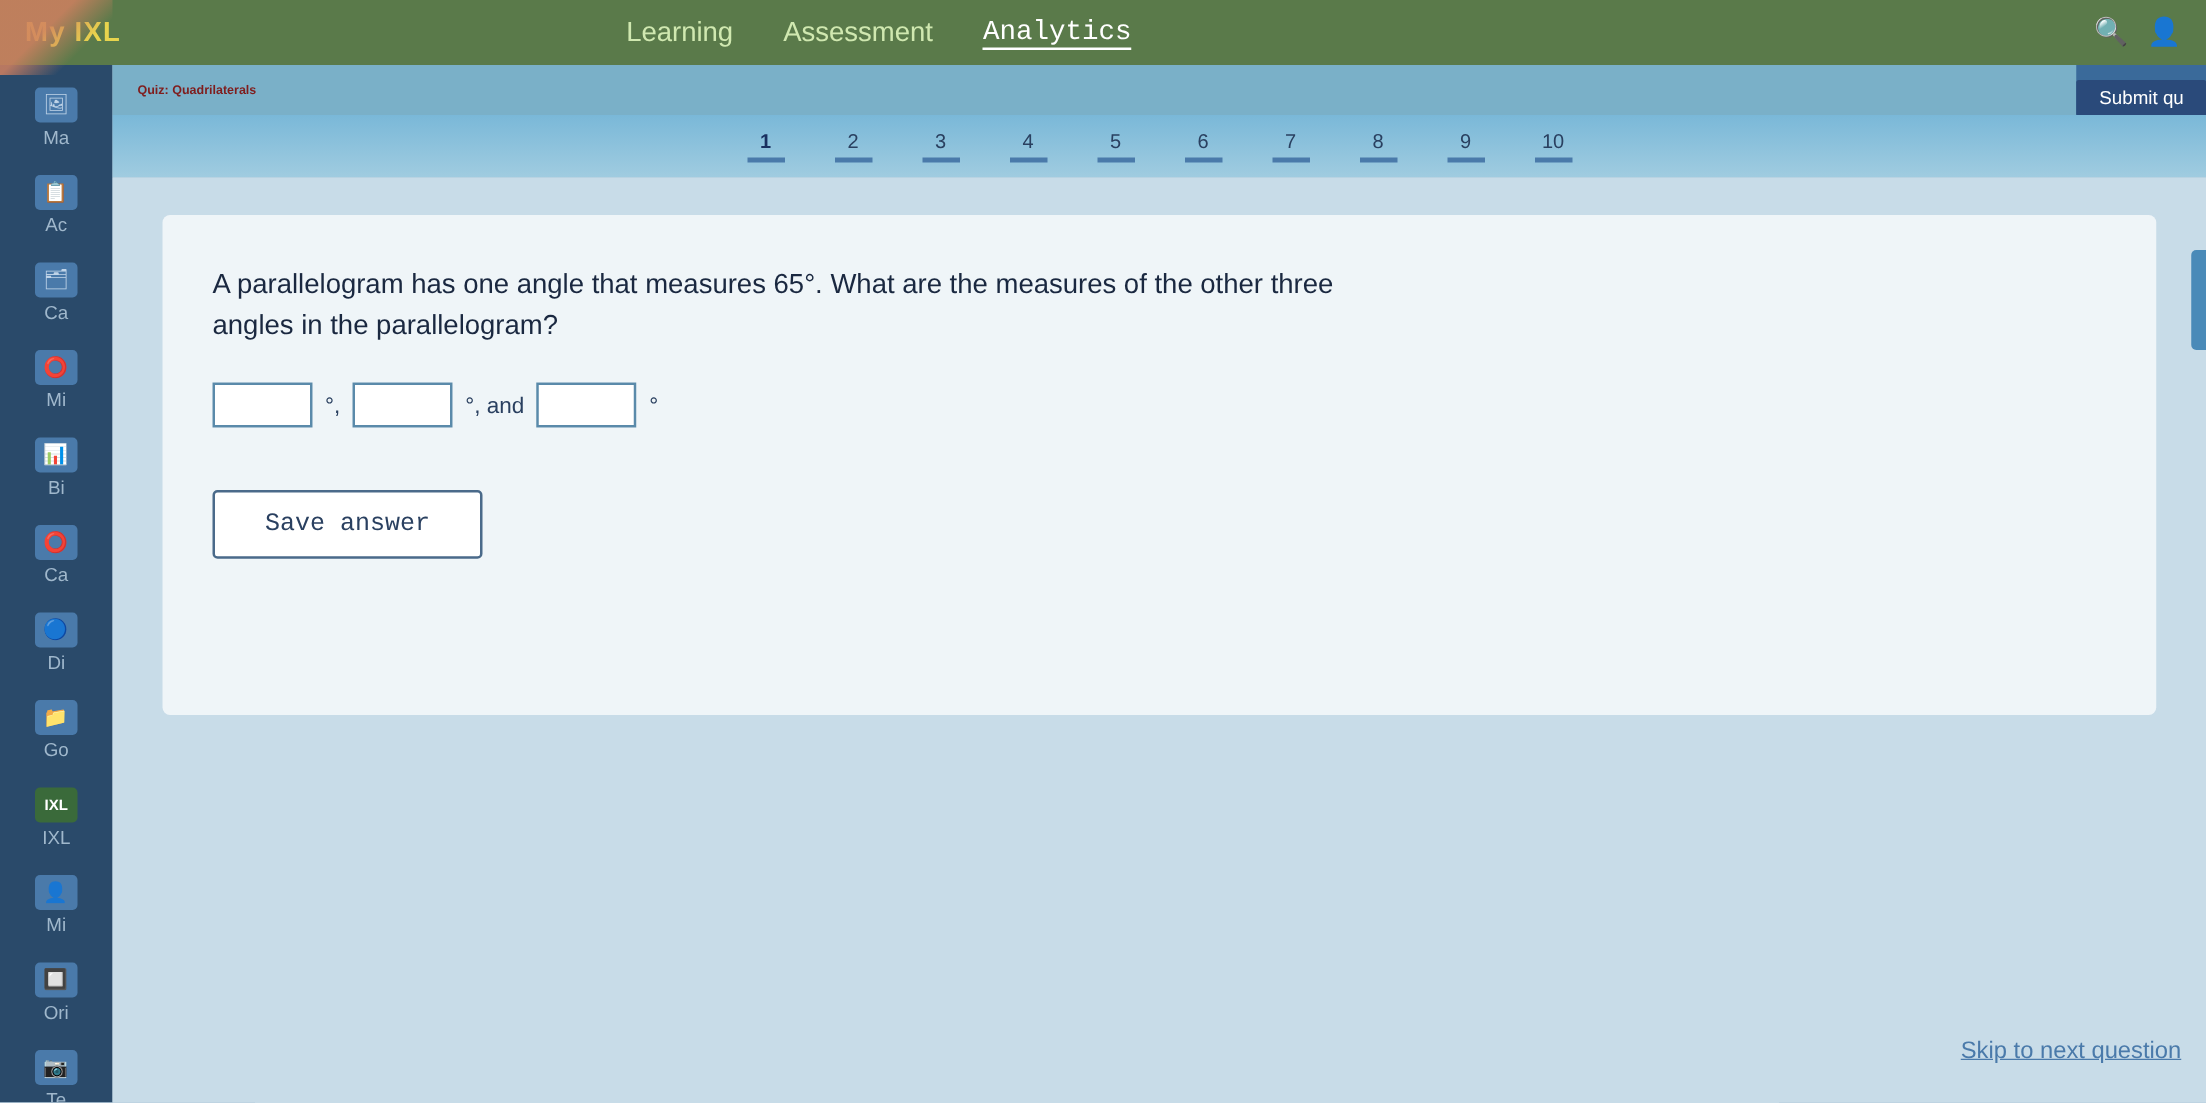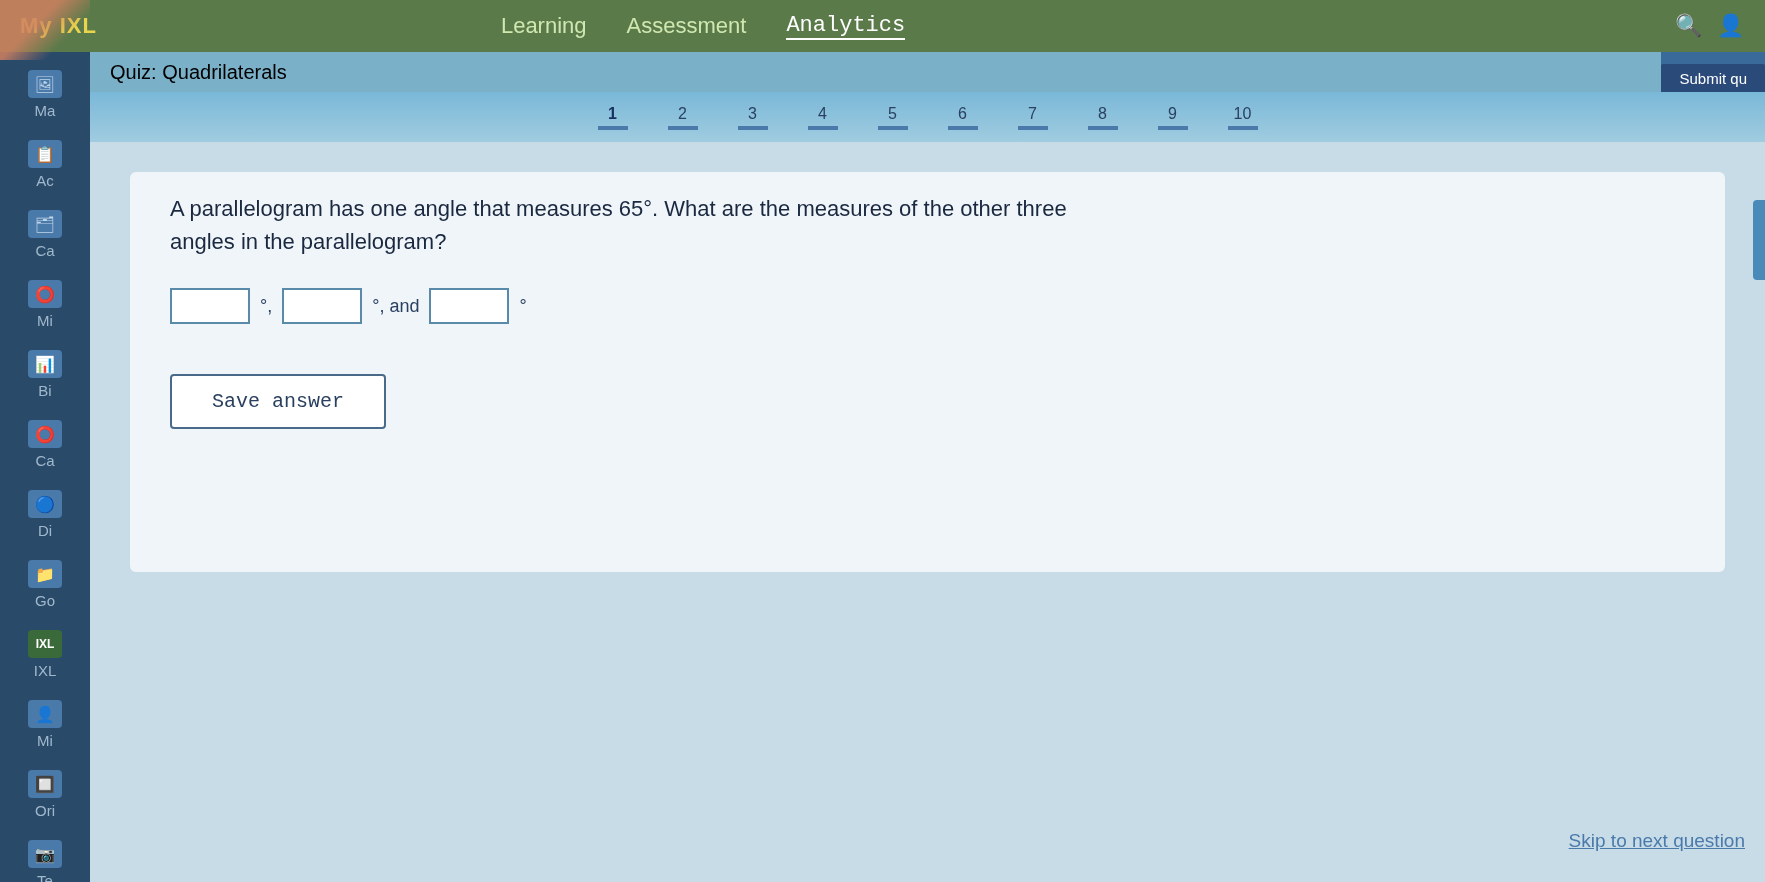--- a/index.html
+++ b/index.html
@@ -105,23 +105,23 @@
       left: 90px;
       top: 52px;
       right: 0;
       height: 40px;
       background: #7ab0c8;
       display: flex;
       align-items: center;
       padding: 0 20px;
     }
     .quiz-title {
-      color: #000000;
-      font-size: 20px;
-      font-weight: 400;
+      color: #7f1d1d;
+      font-size: 10px;
+      font-weight: 700;
     }
     .submit-btn {
       background: #2a4a7a;
       color: white;
       border: none;
       padding: 6px 18px;
       font-size: 15px;
       cursor: pointer;
       border-radius: 2px;
     }
@@ -167,21 +167,21 @@
       right: 0;
       bottom: 0;
       background: #c8dce8;
       padding: 30px 40px;
     }
 
     
     .question-card {
       background: rgba(255,255,255,0.7);
       border-radius: 6px;
-      padding: 20px 40px;
+      padding: 38px 40px;
       min-height: 400px;
       position: relative;
     }
 
     .question-text {
       font-size: 22px;
       color: #1a2840;
       line-height: 1.5;
       margin-bottom: 30px;
       max-width: 900px;

